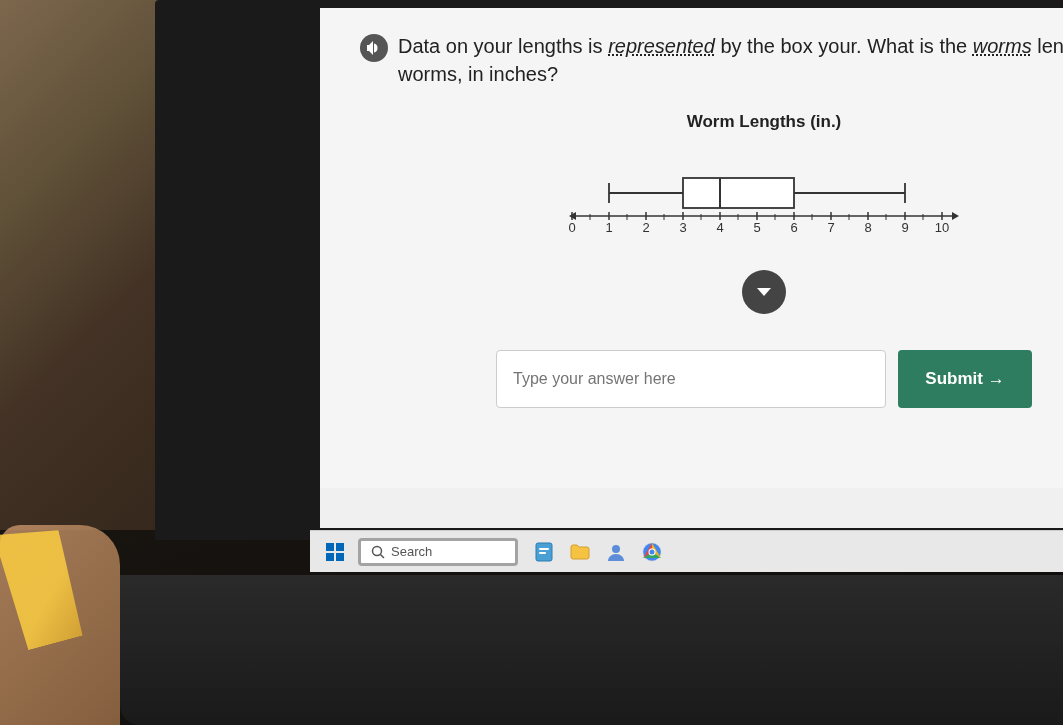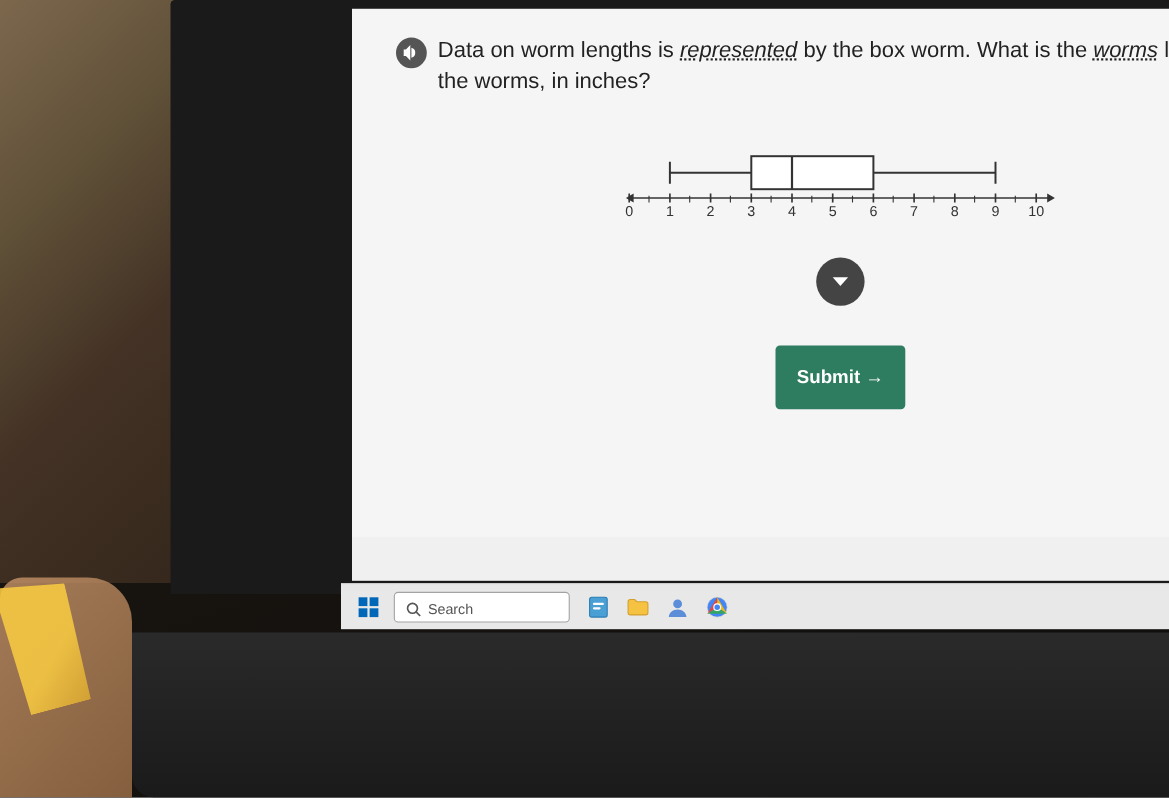--- a/index.html
+++ b/index.html
@@ -136,21 +136,21 @@
       border: 1.5px solid #ccc;
       border-radius: 4px;
       background: #fff;
       font-size: 16px;
       color: #aaa;
       padding: 0 16px;
       outline: none;
     }
 
     .submit-btn {
-      width: 118px;
+      width: 134px;
       height: 58px;
       background: #2e7d60;
       color: #fff;
       border: none;
       border-radius: 4px;
       font-size: 17px;
       font-weight: 600;
       cursor: pointer;
       display: flex;
       align-items: center;
@@ -192,21 +192,21 @@
 
     .windows-grid div {
       background: #0067b8;
     }
 
     .taskbar-search {
       display: flex;
       align-items: flex-end;
       gap: 6px;
       background: #fff;
-      border: 1px solid #a3a3a3;
+      border: 3px solid #a3a3a3;
       border-radius: 4px;
       padding: 4px 10px;
       width: 160px;
       height: 28px;
     }
 
     .taskbar-search span {
       font-size: 13px;
       color: #555;
     }
@@ -276,25 +276,26 @@
 
     <div class="question-area">
 
       <div class="question-header">
         <div class="speaker-icon">
           <svg width="16" height="16" viewBox="0 0 16 16" fill="white">
             <path d="M3 5H1v6h2l4 4V1L3 5zm8.5 3A4.5 4.5 0 0 0 8 3.5v9A4.5 4.5 0 0 0 11.5 8z"></path>
           </svg>
         </div>
         <div class="question-text">
-          <span>Data on worm lengths is </span><span class="underlined">represented</span><span> by the box worm. What is the </span><span class="underlined">worms</span><span> length of the worms, in inches?</span>
+          <span>Data on your lengths is </span><span class="underlined">represented</span><span> by the box your. What is the </span><span class="underlined">worms</span><span> length of the worms, in inches?</span>
         </div>
       </div>
 
       <div class="chart-area">
+        <div class="chart-title">Worm Lengths (in.)</div>
 
         <svg class="box-plot-svg" width="420" height="90" viewBox="0 0 420 90">
 
           <line x1="18" y1="68" x2="400" y2="68" stroke="#333" stroke-width="1.5"></line>
 
           <polygon points="15,68 22,64 22,72" fill="#333"></polygon>
 
           <polygon points="405,68 398,64 398,72" fill="#333"></polygon>
 
           <line x1="18" y1="64" x2="18" y2="72" stroke="#333" stroke-width="1.5"></line>
@@ -359,20 +360,21 @@
 
       <div style="display:flex; justify-content:center; margin-bottom: 16px;">
         <div class="scroll-down-btn">
           <svg width="22" height="22" viewBox="0 0 22 22" fill="white">
             <path d="M11 15L4 7h14l-7 8z"></path>
           </svg>
         </div>
       </div>
 
       <div class="answer-row">
+        <input class="answer-input" type="text" placeholder="Type your answer here" style="">
         <button class="submit-btn">
           <span>Submit →</span>
         </button>
       </div>
 
     </div>
   </div>
 
   <div class="taskbar">
     <div class="taskbar-windows-btn">

